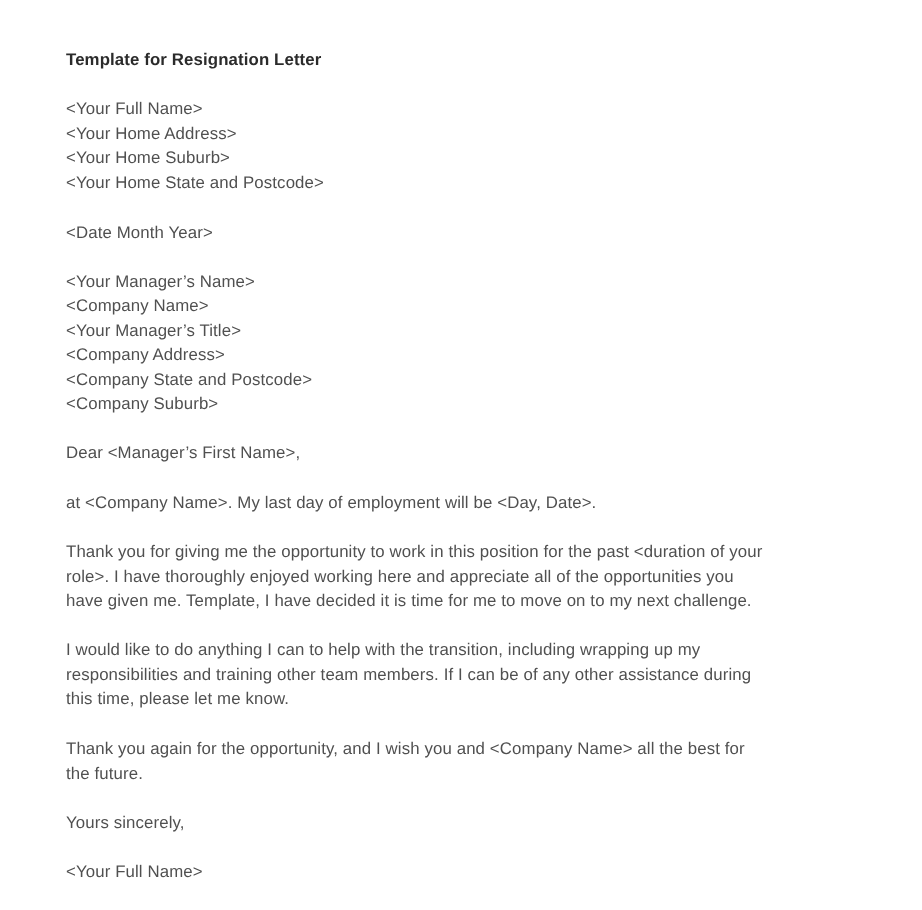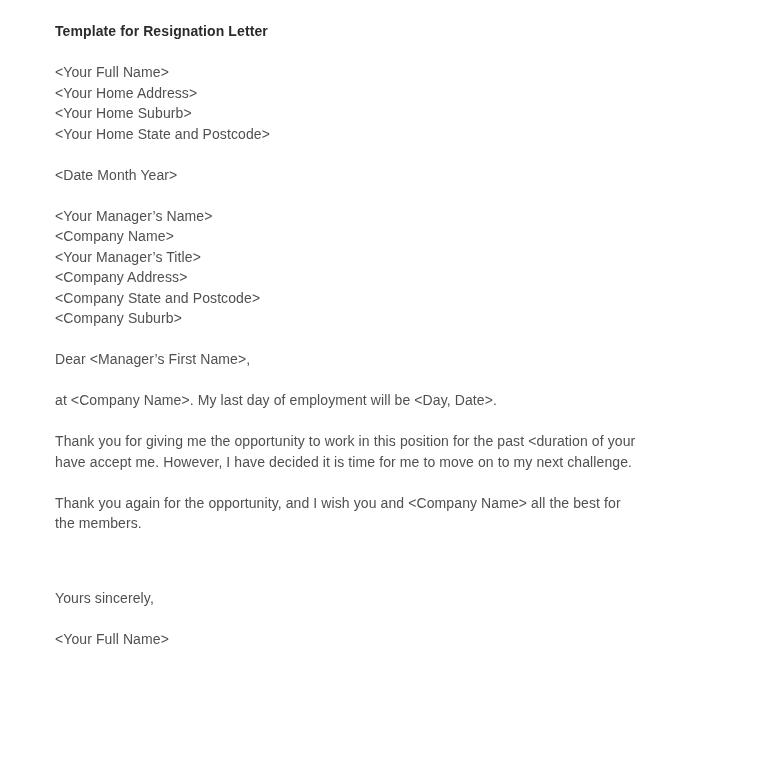--- a/index.html
+++ b/index.html
@@ -7,42 +7,42 @@
     padding: 0;
     background: #ffffff;
   }
   .page {
     position: relative;
     width: 639px;
     height: 758px;
     background: #ffffff;
     overflow: hidden;
     box-sizing: border-box;
-    padding: 21px 40px 0 55px;
+    padding: 39px 40px 0 55px;
   }
   .letter {
     font-family: "Liberation Sans", sans-serif;
     font-size: 14px;
     line-height: 20.5px;
     color: #505050;
     letter-spacing: 0.1px;
   }
   .doc-title {
     font-weight: 700;
     color: #2b2b2b;
     margin: 0 0 20.5px 0;
   }
   .block {
     margin: 0 0 20.5px 0;
   }
   .line {
     white-space: nowrap;
   }
   .closing {
-    margin-top: 54px;
+    margin-top: 21px;
     margin-bottom: 20.5px;
   }
   .signature {
     margin: 0;
   }
 </style>
 </head>
 <body>
 
 <div class="page">
@@ -69,27 +69,33 @@
     </div>
 
     <p class="block">Dear &lt;Manager’s First Name&gt;,</p>
 
     <div class="block">
       <div class="line">at &lt;Company Name&gt;. My last day of employment will be &lt;Day, Date&gt;.</div>
     </div>
 
     <div class="block">
       <div class="line">Thank you for giving me the opportunity to work in this position for the past &lt;duration of your</div>
-      <div class="line">have accept me. However, I have decided it is time for me to move on to my next challenge.</div>
+      <div class="line">role&gt;. I have thoroughly enjoyed working here and appreciate all of the opportunities you</div>
+      <div class="line">have given me. Template, I have decided it is time for me to move on to my next challenge.</div>
     </div>
 
+    <div class="block">
+      <div class="line">I would like to do anything I can to help with the transition, including wrapping up my</div>
+      <div class="line">responsibilities and training other team members. If I can be of any other assistance during</div>
+      <div class="line">this time, please let me know.</div>
+    </div>
 
     <div class="block">
       <div class="line">Thank you again for the opportunity, and I wish you and &lt;Company Name&gt; all the best for</div>
-      <div class="line">the members.</div>
+      <div class="line">the future.</div>
     </div>
 
     <p class="block closing">Yours sincerely,</p>
 
     <p class="signature">&lt;Your Full Name&gt;</p>
 
   </div>
 </div>
 
 </body></html>

